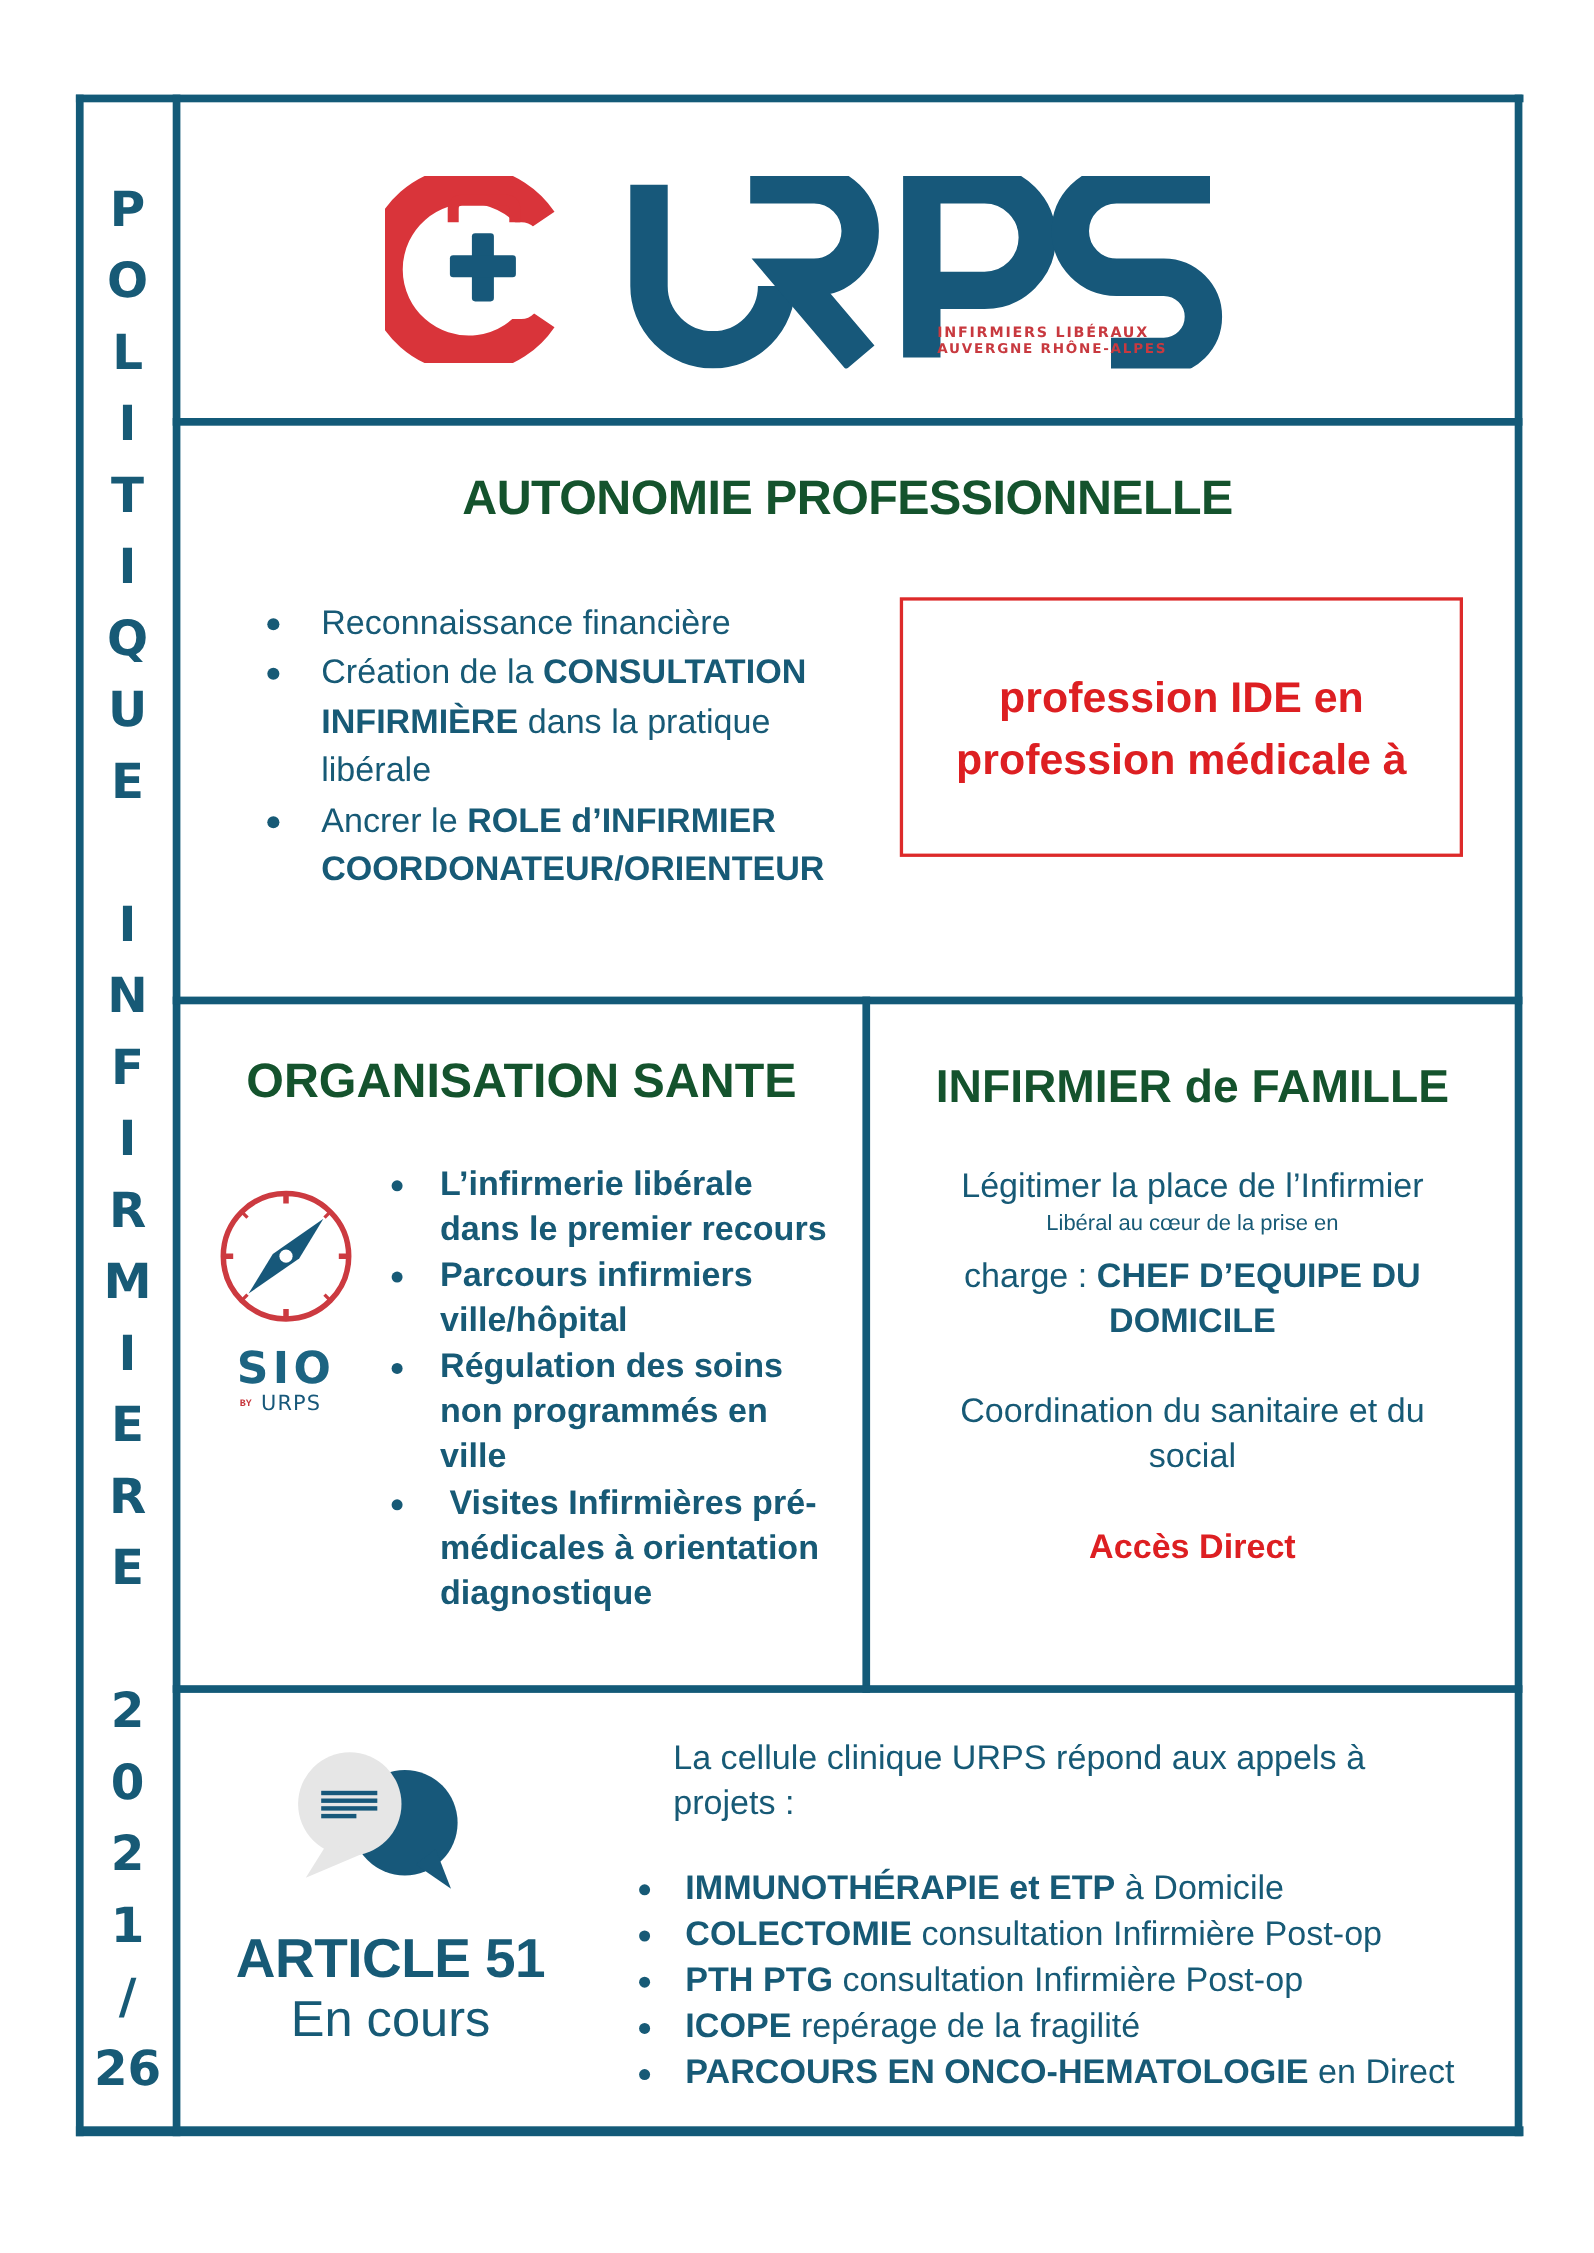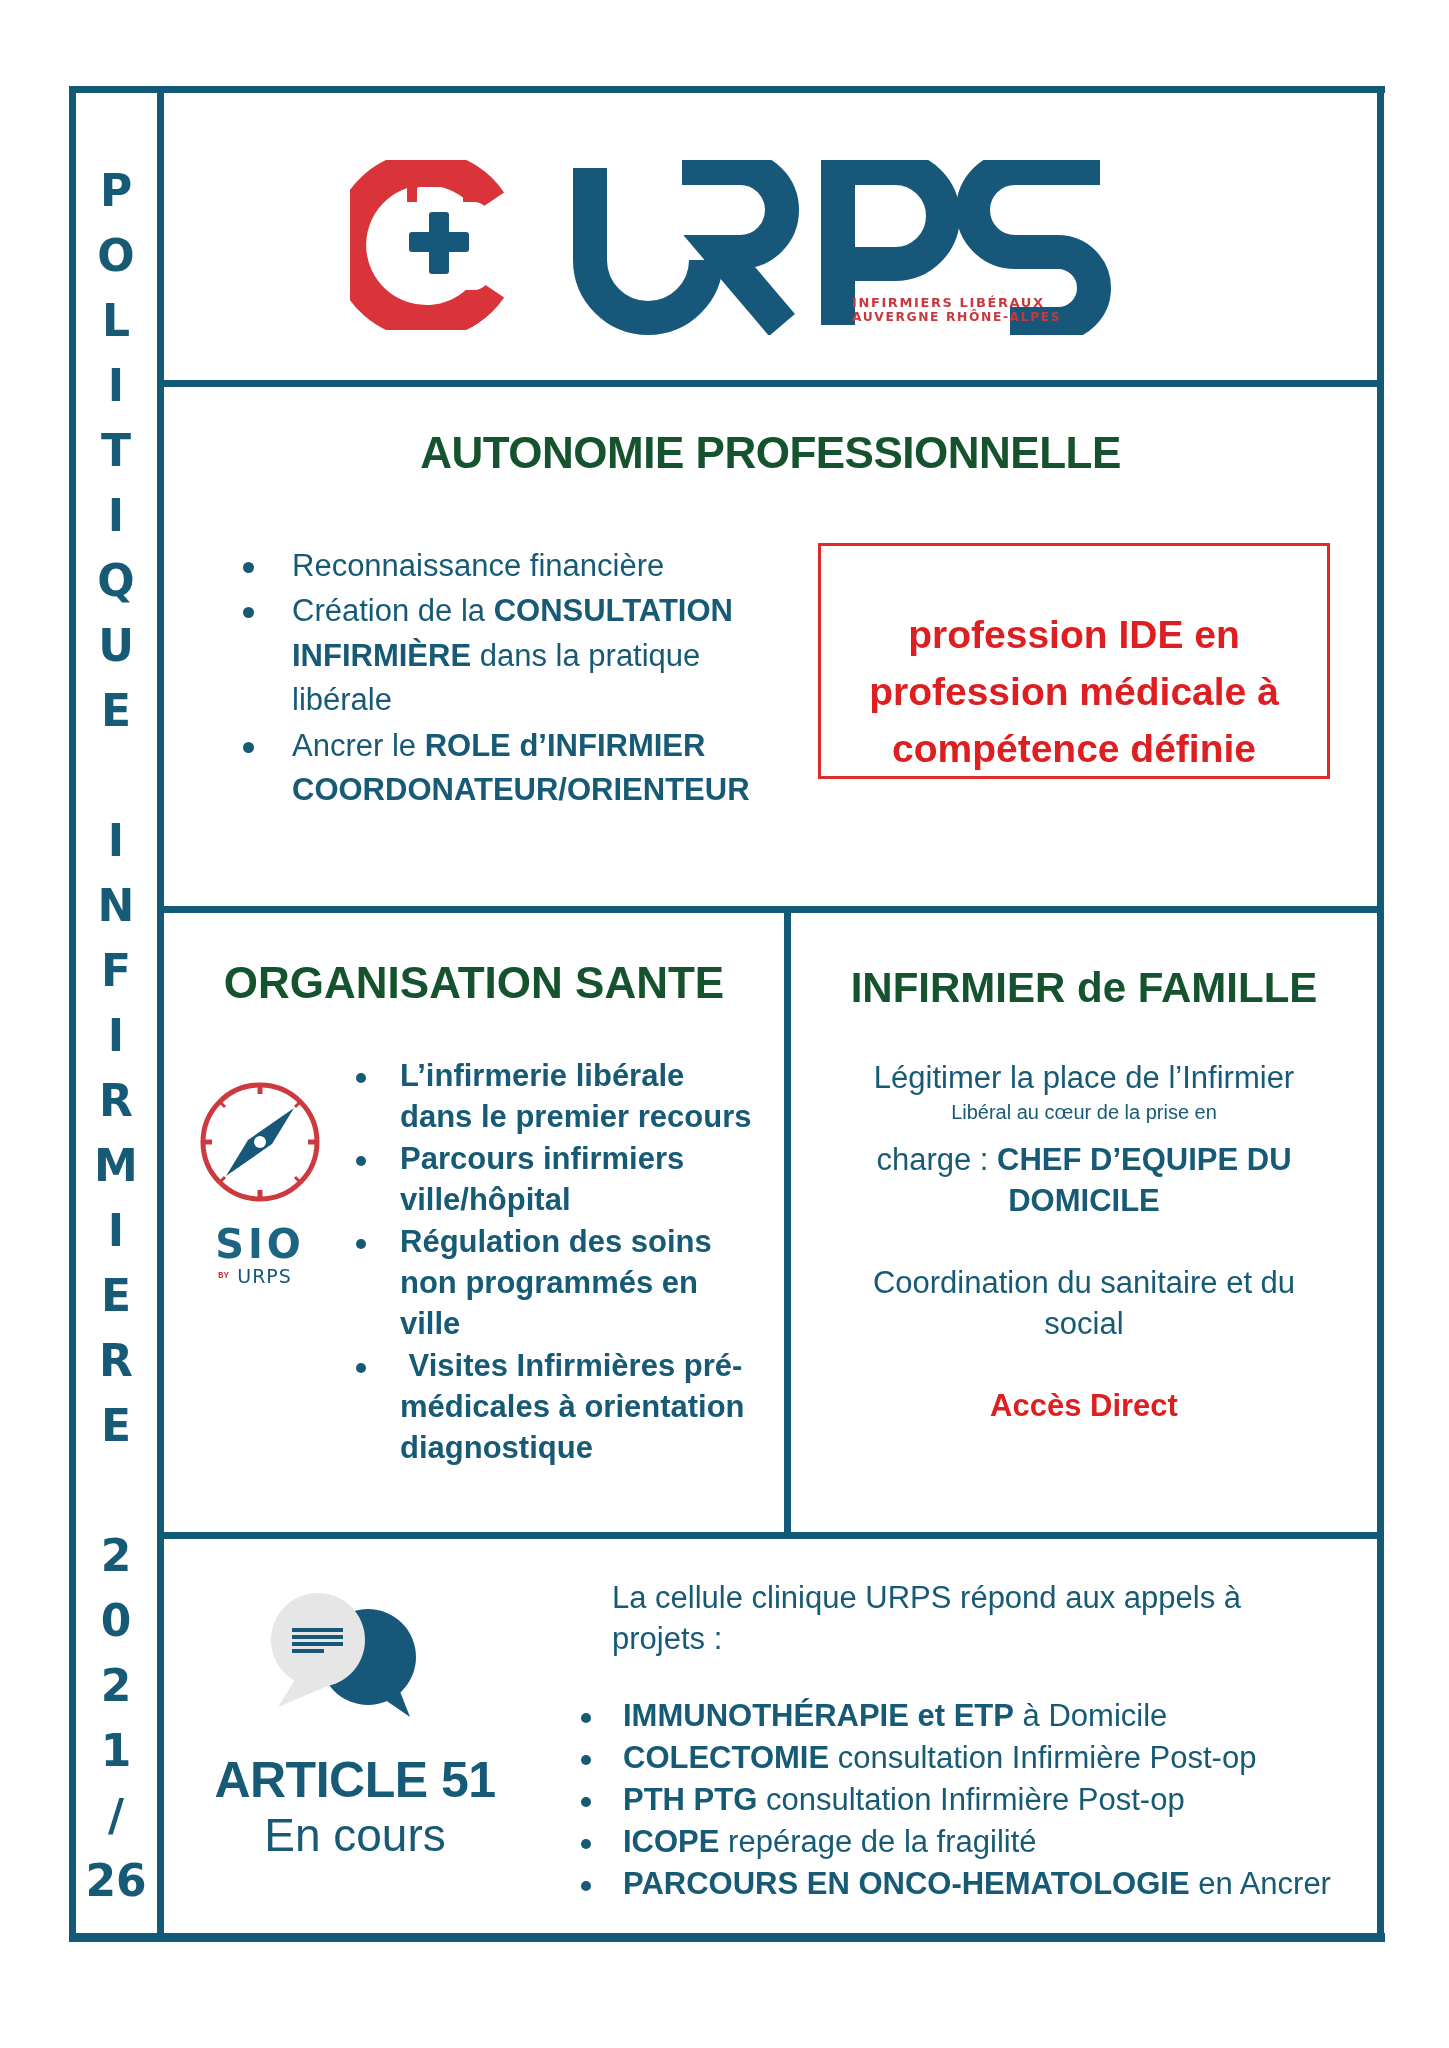--- a/index.html
+++ b/index.html
@@ -120,21 +120,20 @@
       <div>
         <div class="bullet-dot" style="left:243px; top:742px;"></div>
         <div class="txt" style="left:292px; top:728px; font-size:31px;"><span class="reg">Ancrer le </span><span class="b">ROLE d’INFIRMIER</span></div>
         <div class="txt" style="left:292px; top:772px; font-size:31px;"><span class="b">COORDONATEUR/ORIENTEUR</span></div>
       </div>
     </div>
 
   <div class="redbox" id="redbox">
       <div class="redline" style="top:60px;">profession IDE en</div>
       <div class="redline" style="top:117px;">profession médicale à</div>
-      <div class="redline" style="top:174px;">compétence définie</div>
     </div>
 </section>
 
 <section>
   <div class="sec-title" style="left:164px; width:620px; top:958px; font-size:44px; letter-spacing:0px;">ORGANISATION SANTE</div>
 
   <svg class="abs" style="left:196px; top:1078px;" width="128" height="128" viewBox="0 0 128 128">
     <circle cx="64" cy="64" r="57" fill="none" stroke="#cc3a40" stroke-width="5"></circle>
     <line x1="64" y1="5" x2="64" y2="16" stroke="#cc3a40" stroke-width="5"></line>
     <line x1="64" y1="112" x2="64" y2="123" stroke="#cc3a40" stroke-width="5"></line>
@@ -227,16 +226,16 @@
       <div>
         <div class="bullet-dot" style="left:581px; top:1797px; width:10px; height:10px;"></div>
         <div class="txt" style="left:623px; top:1782px; font-size:31px; white-space:pre;"><span class="b">PTH PTG</span><span class="reg"> consultation Infirmière Post-op</span></div>
       </div>
       <div>
         <div class="bullet-dot" style="left:581px; top:1839px; width:10px; height:10px;"></div>
         <div class="txt" style="left:623px; top:1824px; font-size:31px; white-space:pre;"><span class="b">ICOPE</span><span class="reg"> repérage de la fragilité</span></div>
       </div>
       <div>
         <div class="bullet-dot" style="left:581px; top:1881px; width:10px; height:10px;"></div>
-        <div class="txt" style="left:623px; top:1866px; font-size:31px; white-space:pre;"><span class="b">PARCOURS EN ONCO-HEMATOLOGIE</span><span class="reg"> en Ancrer</span></div>
+        <div class="txt" style="left:623px; top:1866px; font-size:31px; white-space:pre;"><span class="b">PARCOURS EN ONCO-HEMATOLOGIE</span><span class="reg"> en Direct</span></div>
       </div>
     </div>
 </section>
 
 </body></html>

